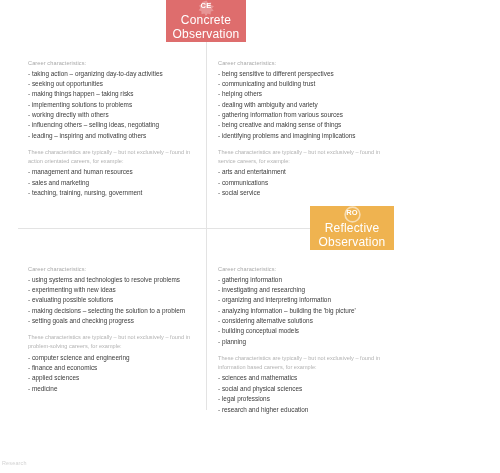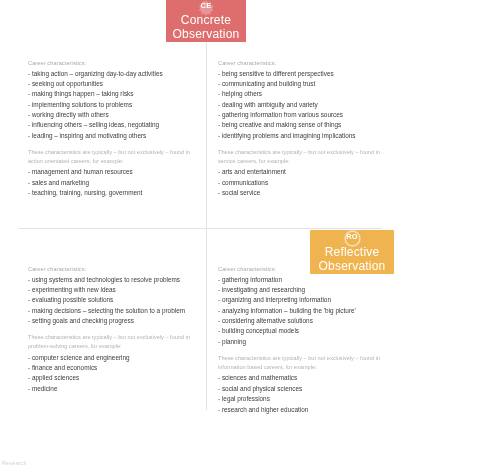--- a/index.html
+++ b/index.html
@@ -30,21 +30,21 @@
     line-height:1.15;
   }
   .pole .pole-label{
     font-size:12px;
     letter-spacing:.2px;
     padding:0 3px;
     text-align:center;
   }
   .pole-ce{left:166px;top:0px;width:80px;height:42px;background:#de6d6d;}
   .pole-ae{left:14px;top:206px;width:84px;height:44px;background:#6cbe45;}
-  .pole-ro{left:310px;top:206px;width:84px;height:44px;background:#efb350;margin-top:24px;}
+  .pole-ro{left:310px;top:206px;width:84px;height:44px;background:#efb350;}
   .pole-ac{left:166px;top:408px;width:80px;height:46px;background:#4a639e;}
 
   .glyph{
     position:relative;
     width:17px;height:17px;
     margin-bottom:2px;
     display:flex;align-items:center;justify-content:center;
   }
   .glyph svg{position:absolute;left:0;top:0;}
   .glyph .glyph-text{

